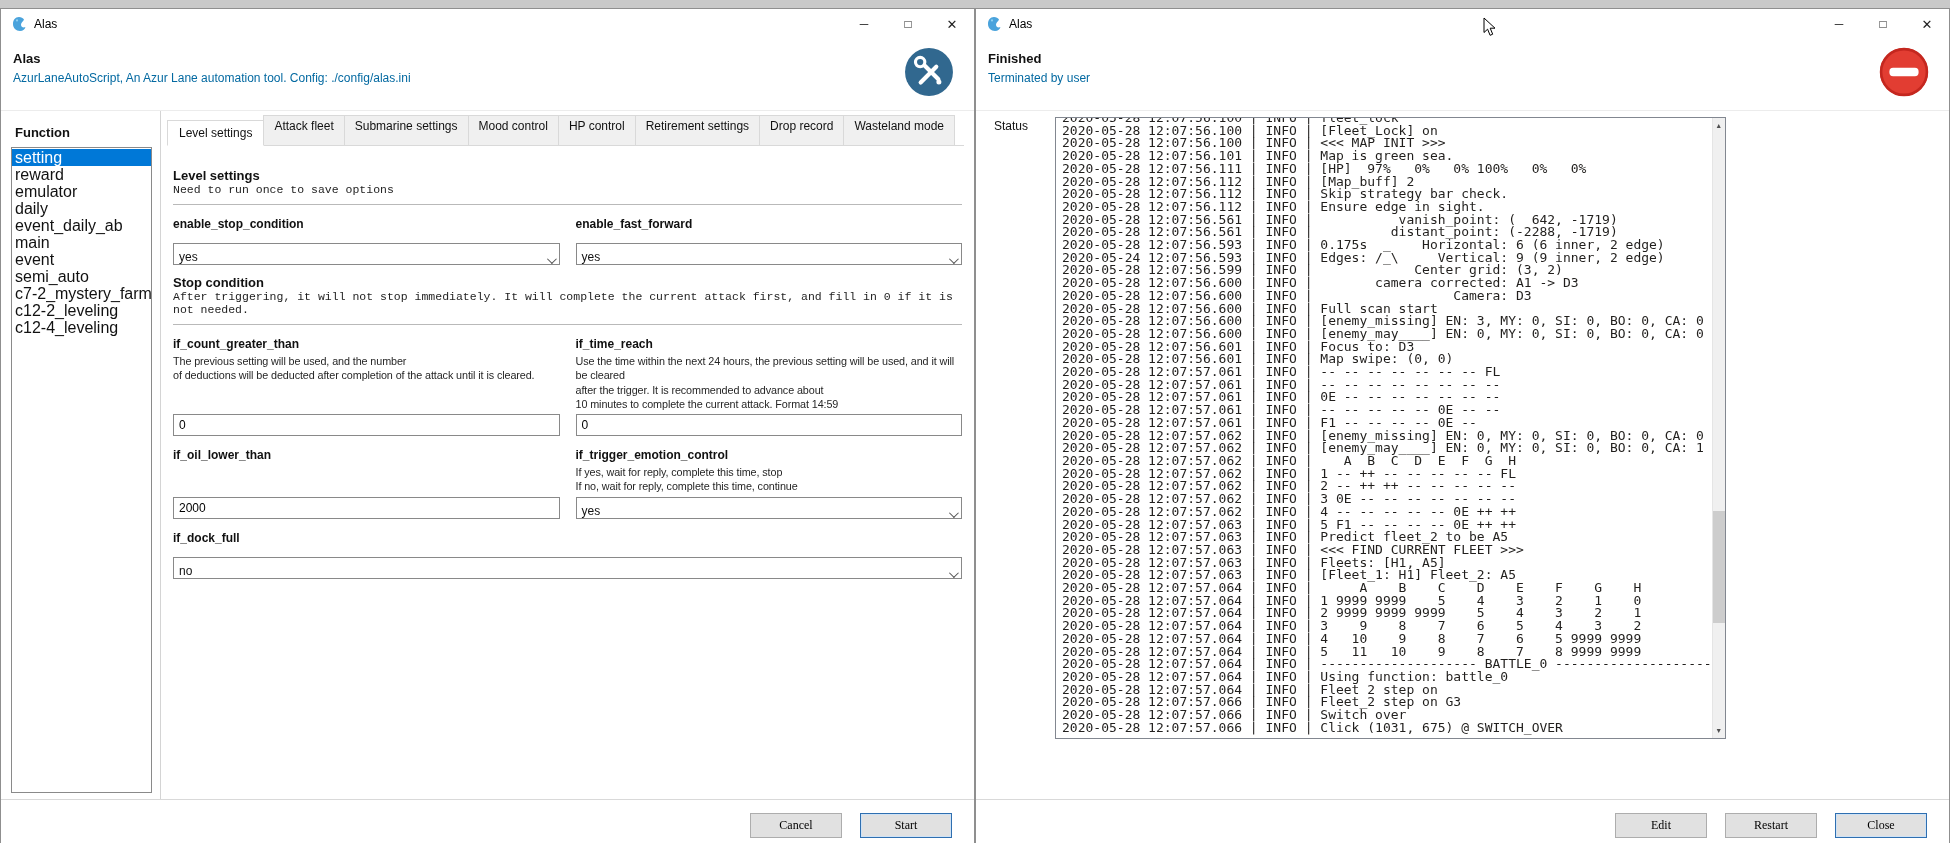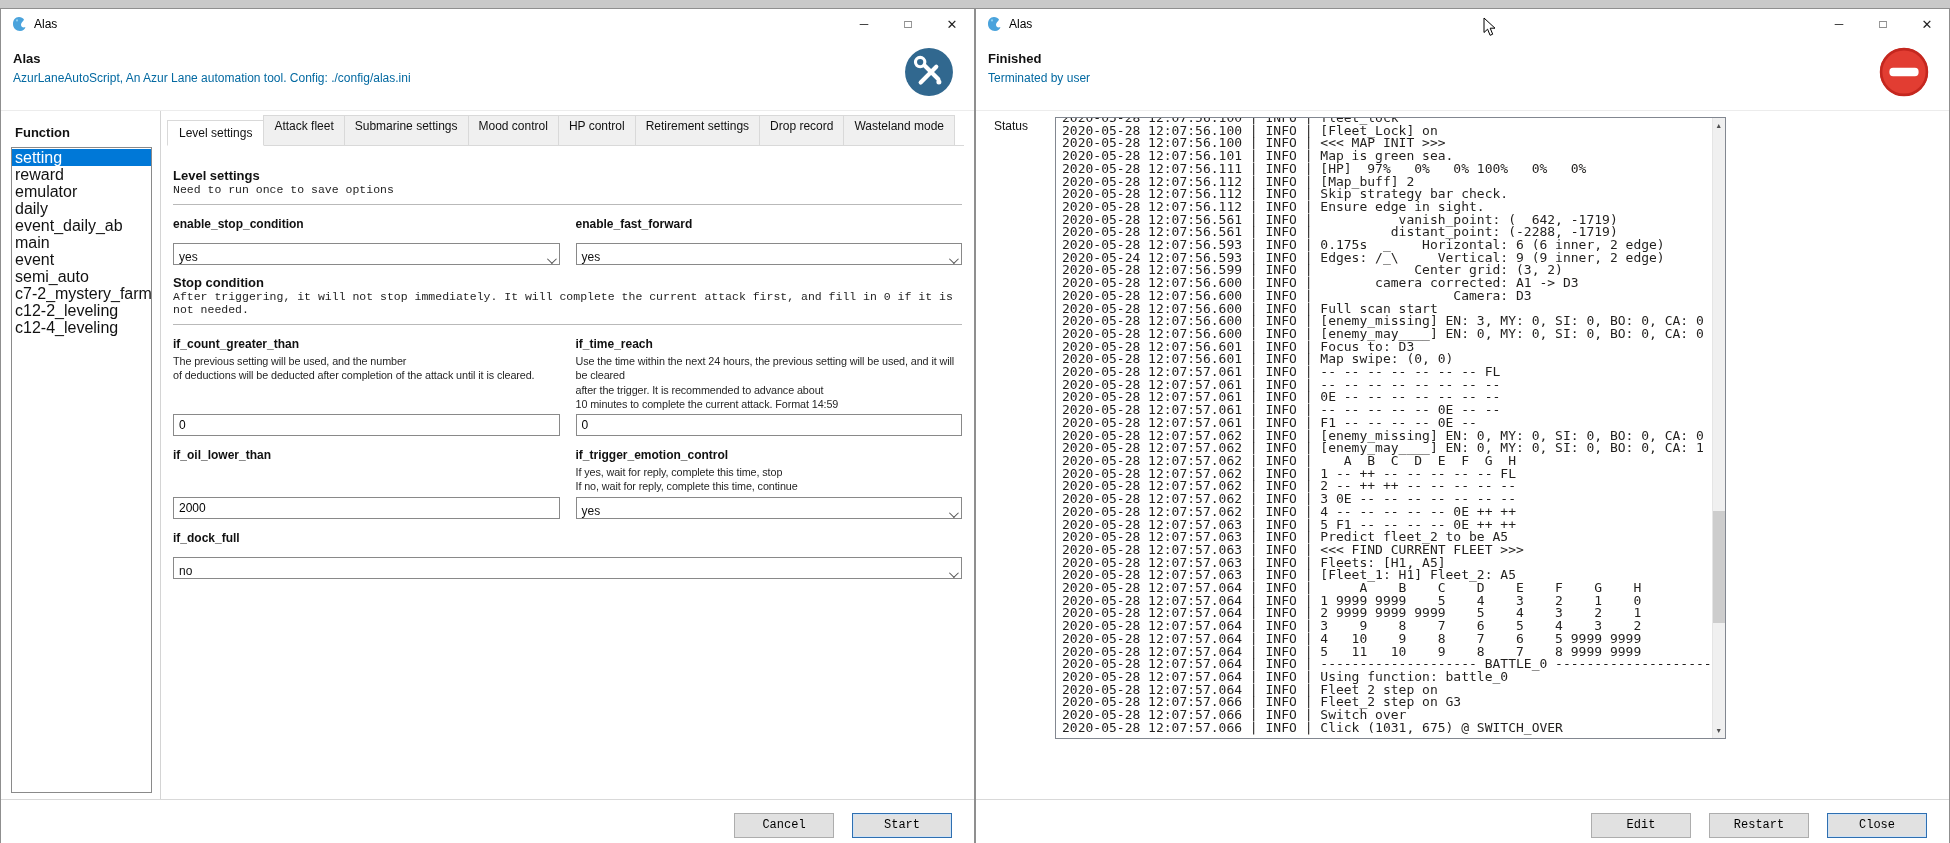--- a/index.html
+++ b/index.html
@@ -62,22 +62,22 @@
              padding:0 5px; width:100%; }
   .text-input { outline:none; color:#000; }
   .fake-select { display:flex; align-items:flex-end; cursor:default; }
   .fake-select .chevron { margin-left:auto; width:7px; height:7px;
              border-right:1px solid #555; border-bottom:1px solid #555;
              transform:rotate(45deg) translateY(-2px); }
 
   
   .footer { flex:0 0 51px; border-top:1px solid #d9d9d9; display:flex;
             align-items:center; justify-content:flex-end; gap:18px; padding-right:22px; }
-  .btn { width:100px; height:25px; background:#e1e1e1; border:1px solid #adadad;
-         font-size:12px; font-family:Liberation Mono, monospace; color:#000; cursor:default; }
+  .btn { width:92px; height:25px; background:#e1e1e1; border:1px solid #adadad;
+         font-size:12px; font-family:Liberation Serif, serif; color:#000; cursor:default; }
   .btn.default { border:1px solid #2f6fb0; box-shadow:inset 0 0 0 1px #cfe2f5; }
 
   
   .body-right { flex:1 1 auto; display:flex; flex-direction:row;
                 padding:6px 12px 0 18px; min-height:0;gap:27px; }
   .status-label { font-size:12px; margin:2px 0 4px 0; }
   .log-box { border:1px solid #828790; height:622px; background:#fff;
              display:flex; overflow:hidden; }
   .log-content { flex:1 1 auto; overflow:hidden; padding-left:6px; margin-top:-6px;
                  font-family:"DejaVu Sans Mono", monospace; font-size:13px;

